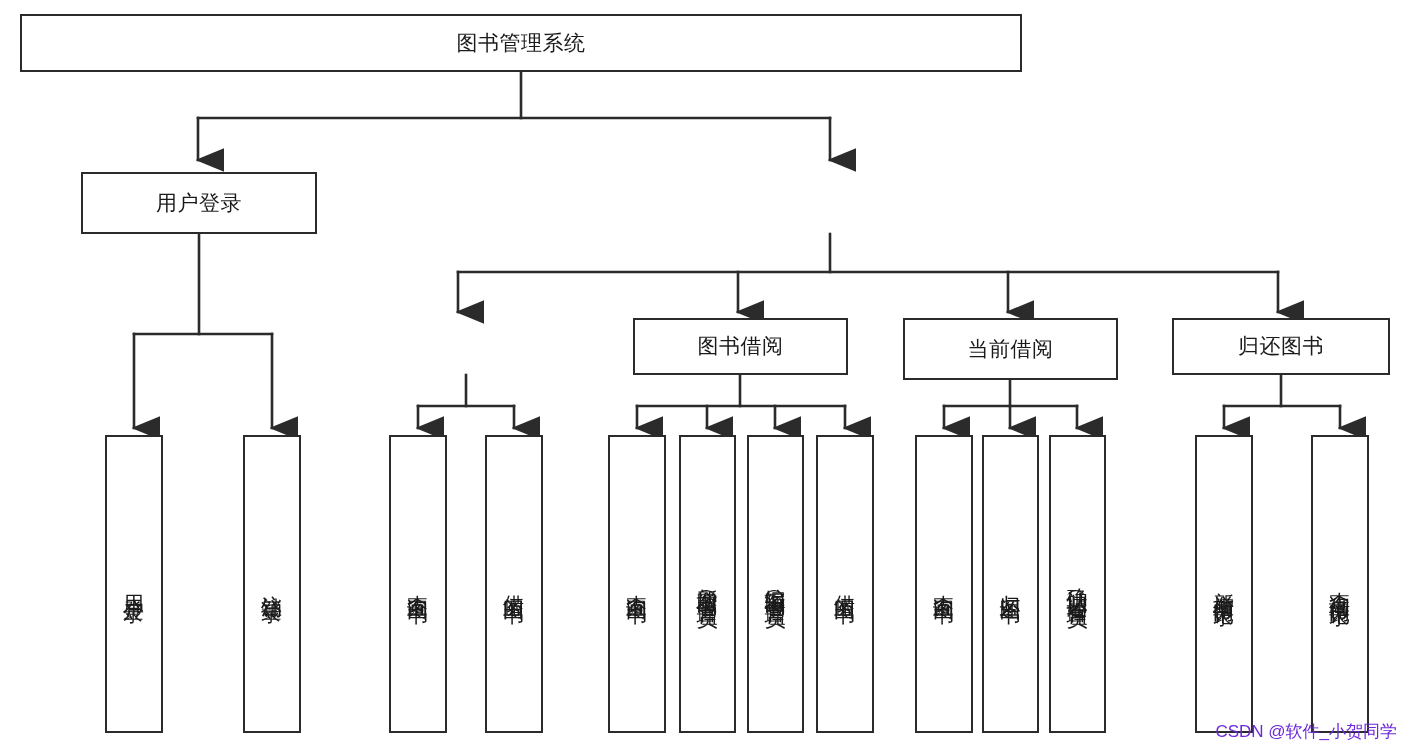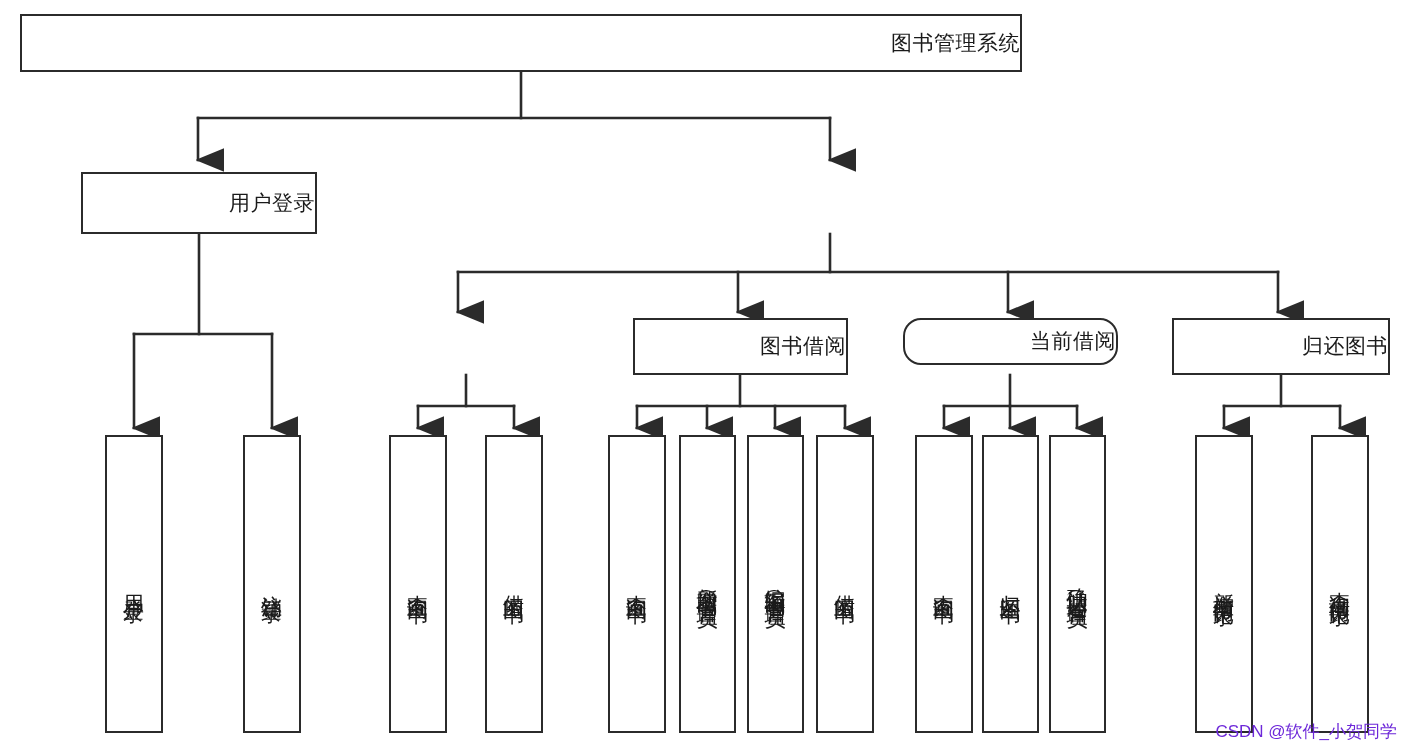--- a/index.html
+++ b/index.html
@@ -24,21 +24,21 @@
     width: 1405px;
     height: 747px;
   }
   .node {
     position: absolute;
     box-sizing: border-box;
     background: #ffffff;
     border: 2px solid #2b2b2b;
     display: flex;
     align-items: center;
-    justify-content: flex-end;
+    justify-content: center;
     color: #1a1a1a;
   }
   .node-label {
     line-height: 1.18;
     letter-spacing: 0.5px;
     white-space: nowrap;
   }
   .node.horizontal .node-label {
     font-size: 21px;
   }
@@ -122,21 +122,21 @@
     <span class="node-label">图书管理系统</span>
   </div>
 
   <div class="node horizontal" style="left:81px; top:172px; width:236px; height:62px;">
     <span class="node-label">用户登录</span>
   </div>
 
   <div class="node horizontal" style="left:633px; top:318px; width:215px; height:57px;">
     <span class="node-label">图书借阅</span>
   </div>
-  <div class="node horizontal" style="left:903px; top:318px; width:215px; height:47px;border-radius:18px;">
+  <div class="node horizontal" style="left:903px; top:318px; width:215px; height:62px;">
     <span class="node-label">当前借阅</span>
   </div>
   <div class="node horizontal" style="left:1172px; top:318px; width:218px; height:57px;">
     <span class="node-label">归还图书</span>
   </div>
 
   <div class="node vertical" style="left:105px; top:435px; width:58px; height:298px;">
     <span class="node-label">用户登录</span>
   </div>
   <div class="node vertical" style="left:243px; top:435px; width:58px; height:298px;">

